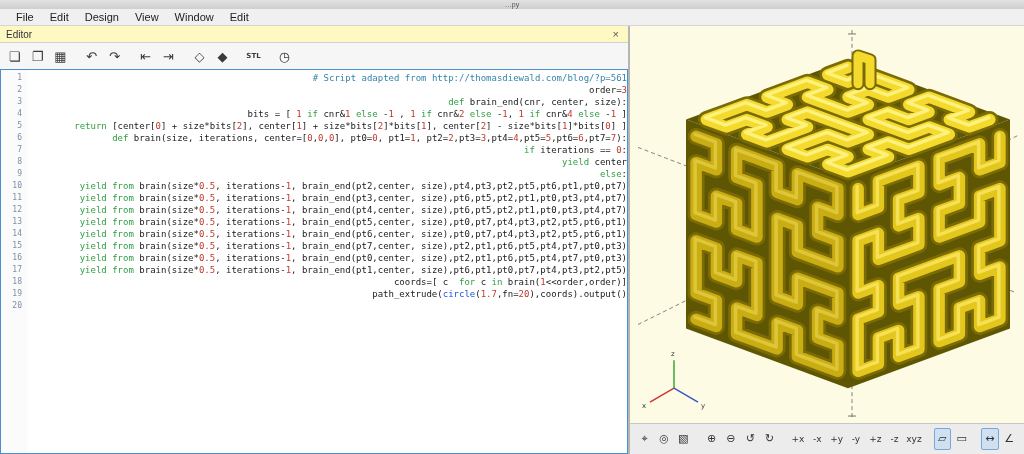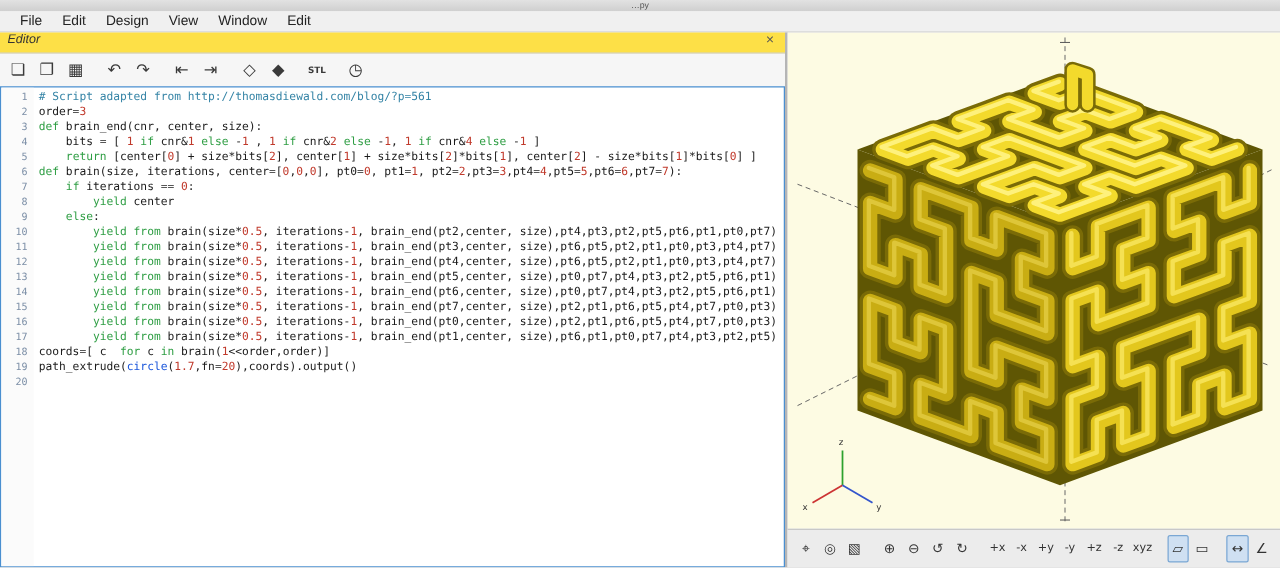--- a/index.html
+++ b/index.html
@@ -9,34 +9,34 @@
   #titlebar span{font-size:7px;color:#555;line-height:9px;}
   
   #menubar{height:16px;background:#f0f0f0;border-bottom:1px solid #d6d6d6;display:flex;align-items:flex-end;padding-left:8px;flex:0 0 auto;}
   .menu-item{font-size:11px;color:#222;padding:0 8px;line-height:15px;cursor:default;}
   
   #main{flex:1;display:flex;min-height:0;}
   #left{width:628px;flex:0 0 628px;display:flex;flex-direction:column;background:#ececec;min-height:0;}
   #splitter{width:2px;flex:0 0 2px;background:#b5b5b5;cursor:col-resize;}
   #right{flex:1;display:flex;flex-direction:column;min-width:0;}
   
-  #editor-header{height:16px;background:#fde047;border-bottom:1px solid #d0d0d0;display:flex;padding:0 6px;flex:0 0 auto;font-style:italic;}
+  #editor-header{height:16px;background:#fef9c3;border-bottom:1px solid #d0d0d0;display:flex;align-items:center;padding:0 6px;flex:0 0 auto;}
   #editor-title{font-size:10px;color:#333;flex:1;}
   #editor-close{font-size:11px;color:#555;cursor:pointer;padding:0 3px;}
   
   #editor-toolbar{height:26px;background:#f6f6f6;display:flex;align-items:center;padding:0 4px;gap:2px;flex:0 0 auto;}
   .tb-btn{width:21px;height:21px;border:1px solid transparent;background:transparent;color:#3a3a3a;font-family:"DejaVu Sans",sans-serif;font-size:13px;line-height:19px;padding:0;text-align:center;border-radius:2px;}
   .tb-btn.txt{font-size:7px;font-weight:bold;letter-spacing:0;}
   .tb-btn.gap{margin-left:8px;}
   
   #code-area{flex:1;display:flex;background:#ffffff;border:1px solid #4a8fd0;margin:0;overflow:hidden;min-height:0;}
   #gutter{flex:0 0 26px;background:#fbfbfb;text-align:right;padding:2px 5px 0 0;box-sizing:border-box;
           font-family:"DejaVu Sans Mono",monospace;font-size:8px;line-height:12px;color:var(--tok-gutter);}
   #code{flex:1;padding:2px 0 0 4px;font-family:"DejaVu Sans Mono",monospace;font-size:9px;line-height:12px;
-        color:var(--tok-default);white-space:pre;overflow:hidden;}
+        color:var(--tok-default);white-space:pre;overflow:hidden;text-align:right;}
   .code-line{height:12px;}
   .tok-comment{color:var(--tok-comment);}
   .tok-kw{color:var(--tok-keyword);font-weight:normal;}
   .tok-num{color:var(--tok-number);}
   .tok-builtin{color:var(--tok-builtin);margin-top:20px;}
   
   #viewport{flex:1;display:block;width:100%;min-height:0;}
   #view-toolbar{height:30px;background:#ececec;border-top:1px solid #c8c8c8;display:flex;align-items:center;padding:0 6px;gap:2px;flex:0 0 auto;}
   .vt-btn{width:22px;height:22px;border:1px solid transparent;background:transparent;color:#333;
           font-family:"DejaVu Sans",sans-serif;font-size:11px;line-height:20px;padding:0;text-align:center;border-radius:2px;}

